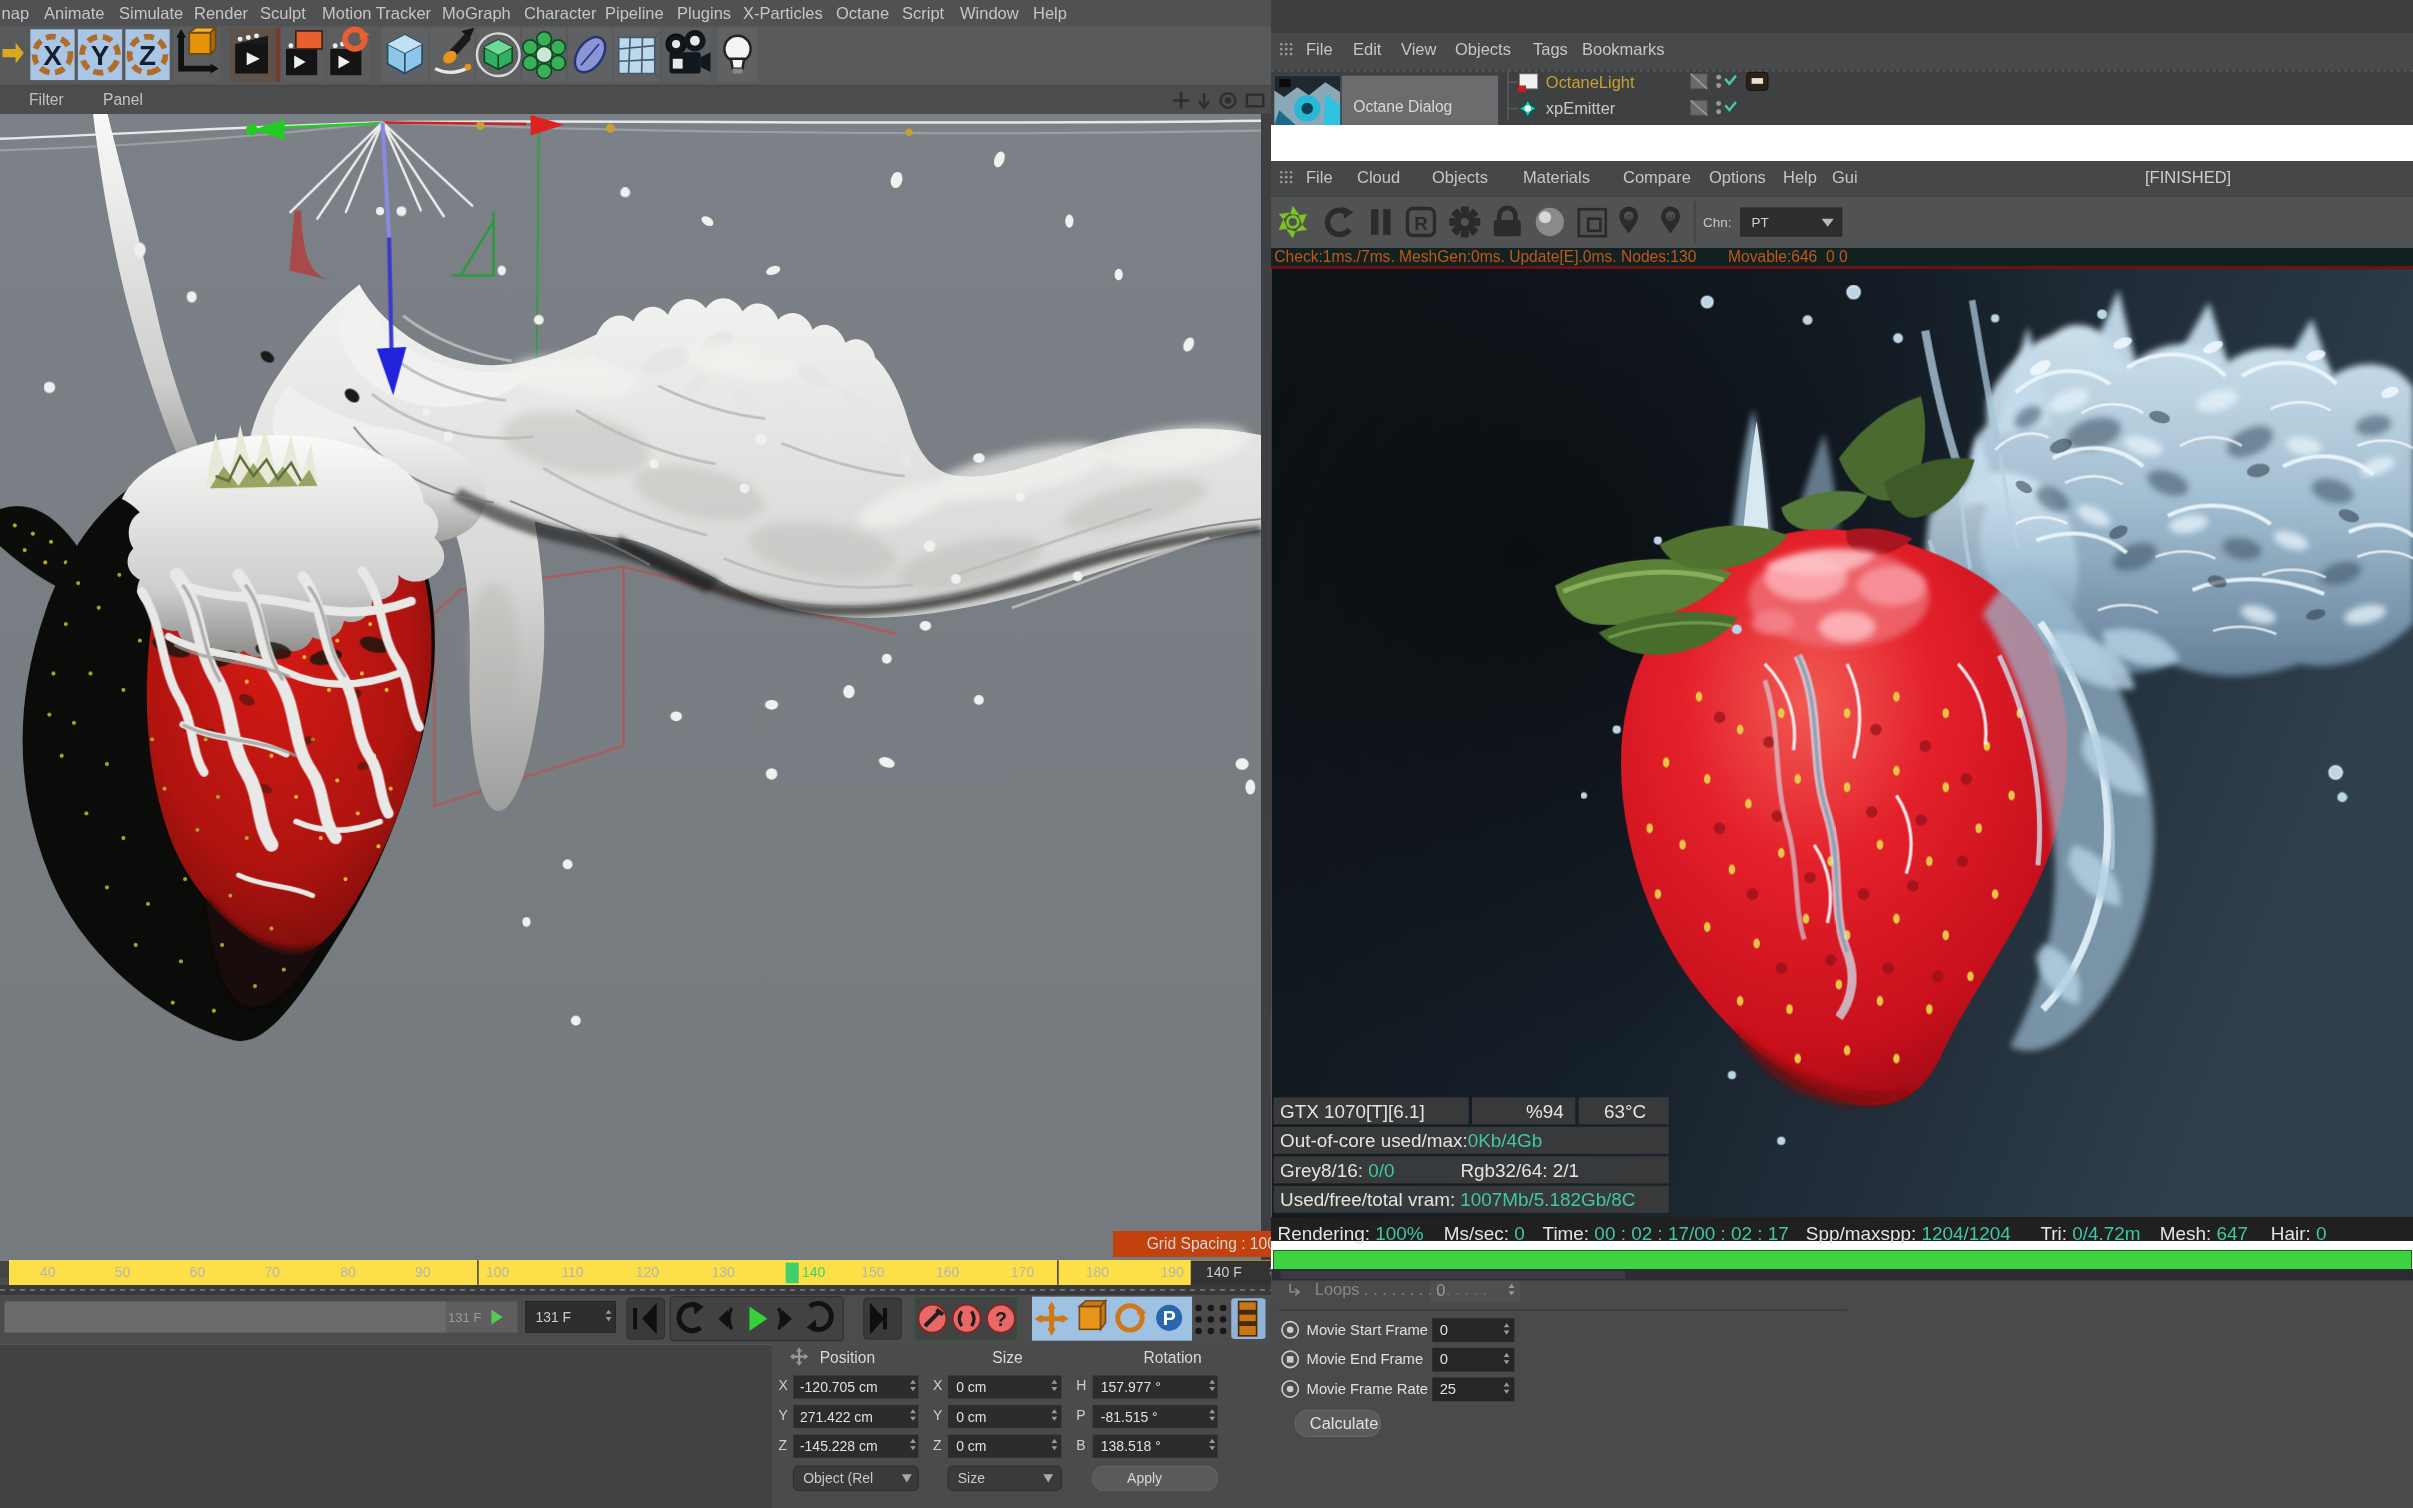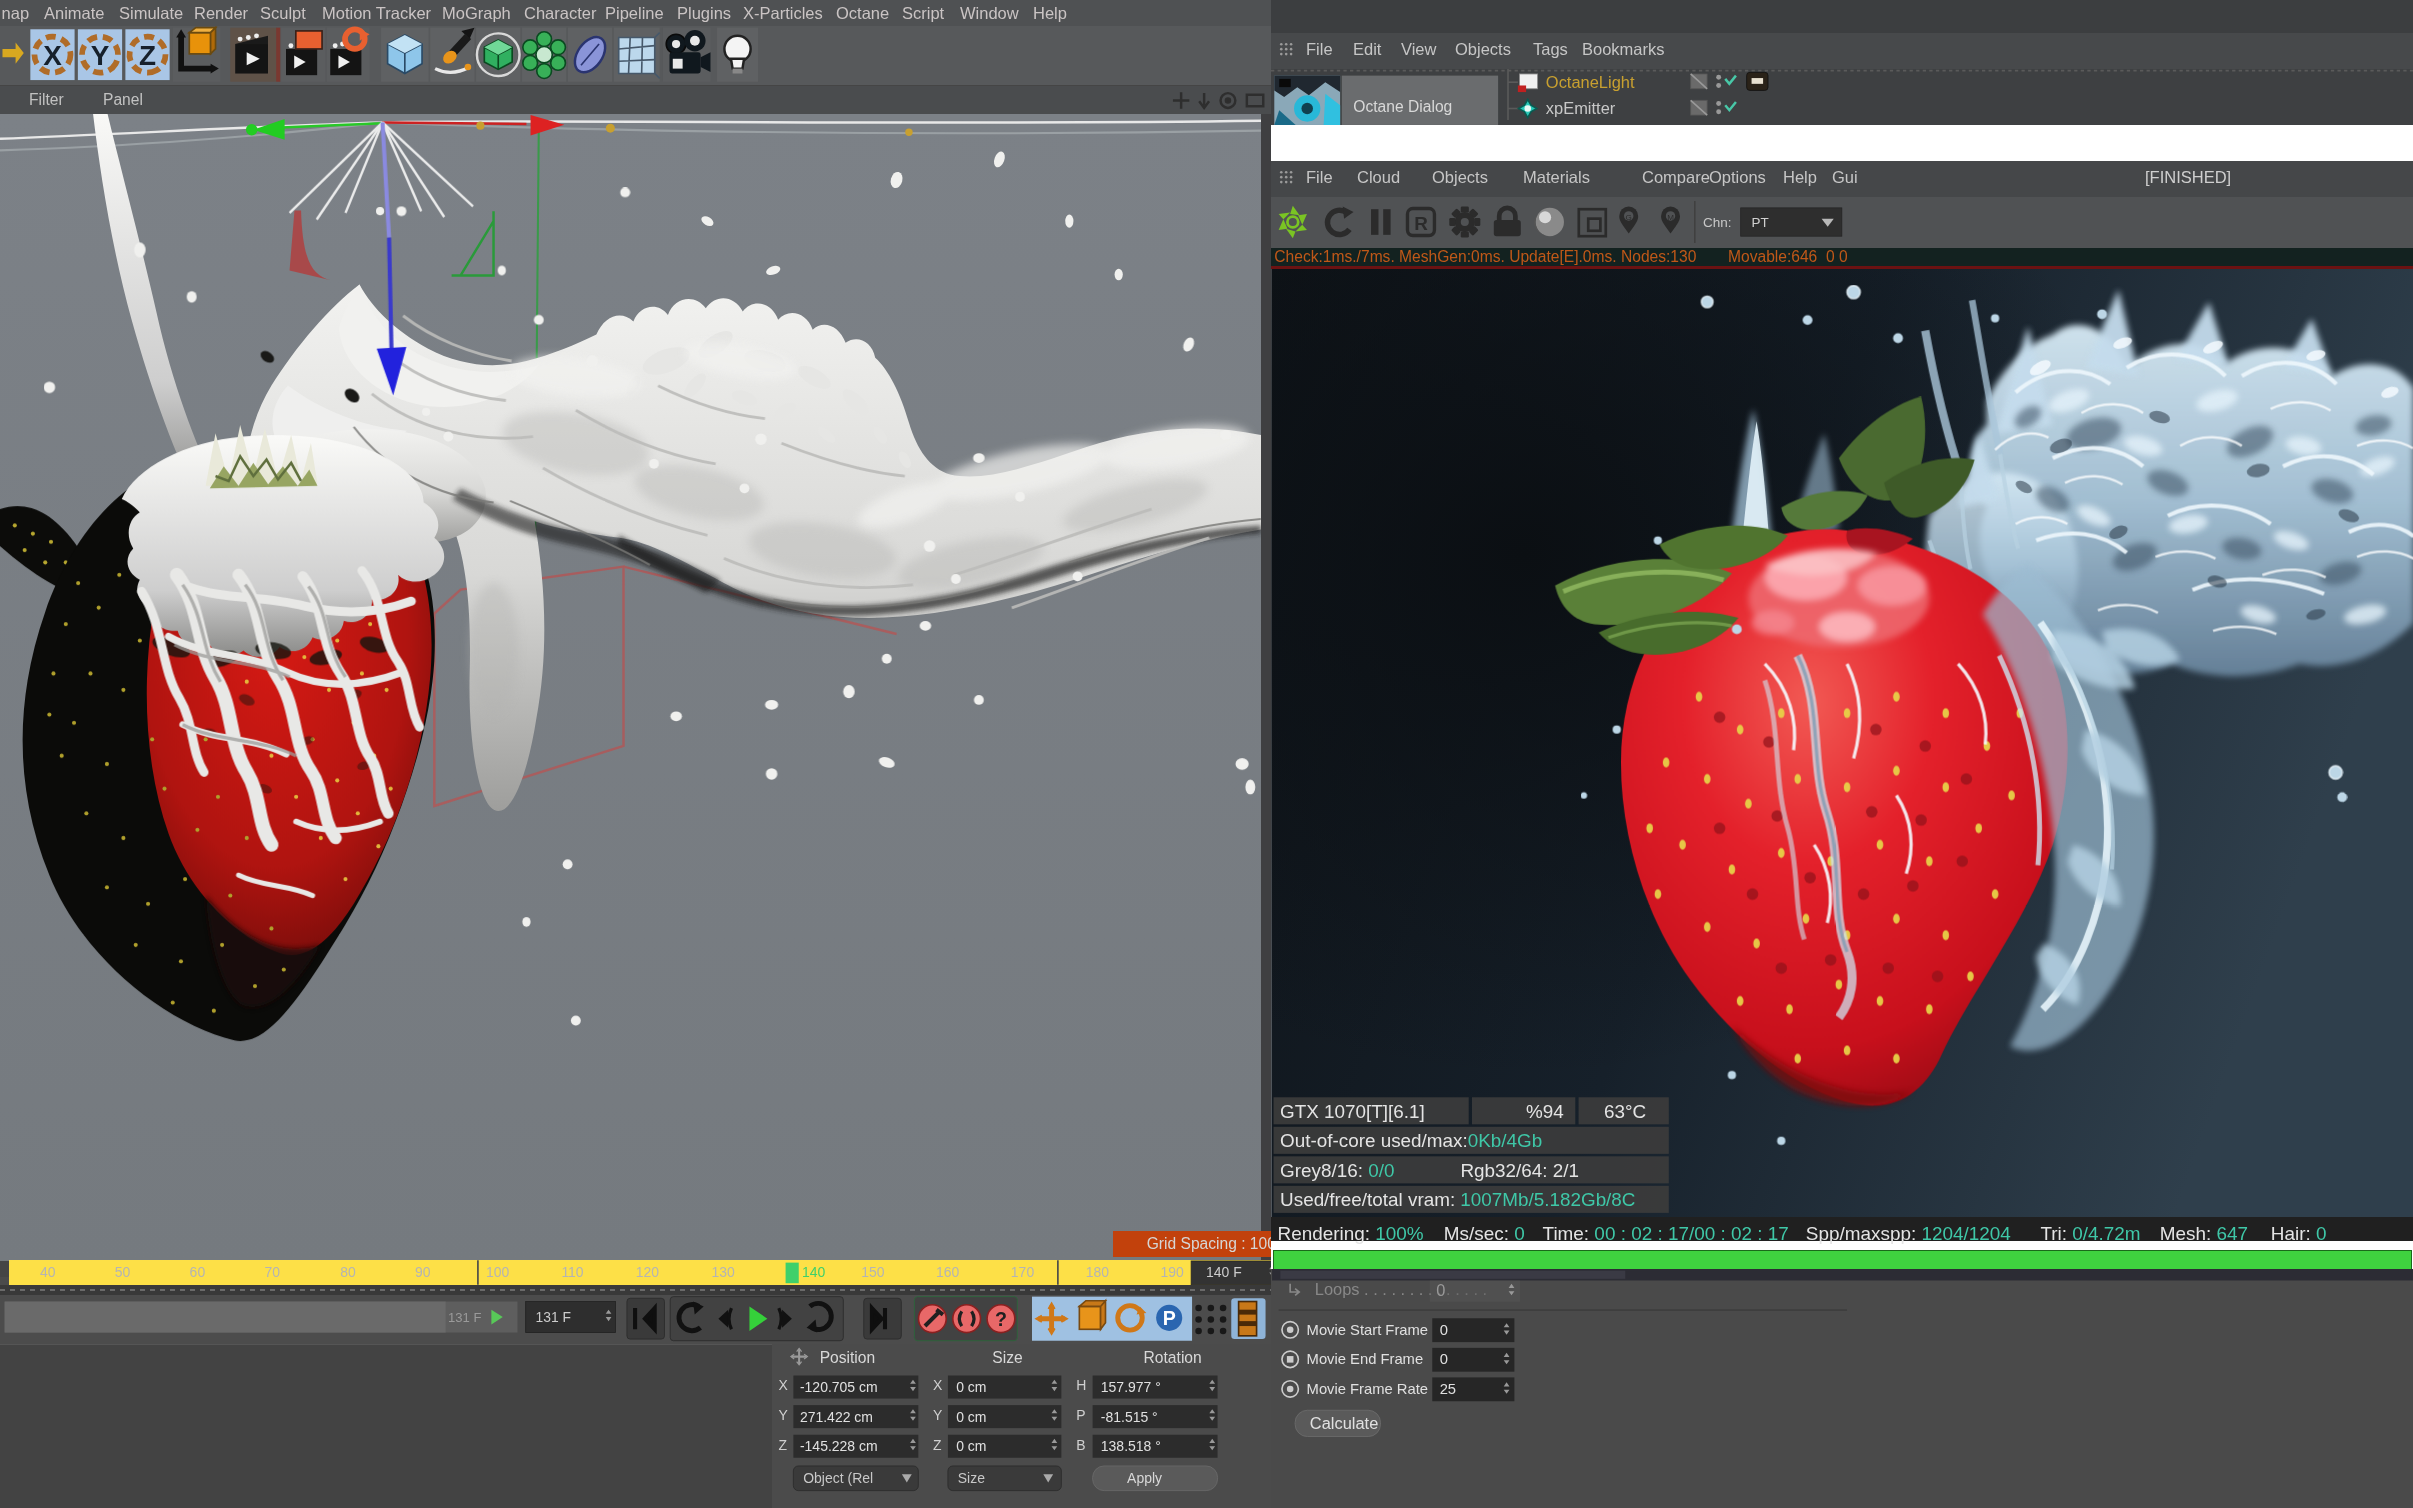--- a/index.html
+++ b/index.html
@@ -750,21 +750,21 @@
           <circle cx="16" cy="10" r="1.6"></circle>
           <circle cx="4" cy="16" r="1.6"></circle>
           <circle cx="10" cy="16" r="1.6"></circle>
           <circle cx="16" cy="16" r="1.6"></circle>
         </g>
       </svg>
     <span class="abs" style="left:35px;top:7.4px;">File</span>
     <span class="abs" style="left:86px;top:7.4px;">Cloud</span>
     <span class="abs" style="left:161px;top:7.4px;">Objects</span>
     <span class="abs" style="left:252px;top:7.4px;">Materials</span>
-    <span class="abs" style="left:352px;top:7.4px;margin-left:19px;">Compare</span>
+    <span class="abs" style="left:352px;top:7.4px;">Compare</span>
     <span class="abs" style="left:438px;top:7.4px;">Options</span>
     <span class="abs" style="left:512px;top:7.4px;">Help</span>
     <span class="abs" style="left:561px;top:7.4px;">Gui</span>
     <span class="abs" style="left:874px;top:7.4px;color:#cfcfcf;">[FINISHED]</span>
   </div>
 
   <div class="abs" style="left:0;top:197px;width:1143px;height:51px;background:#505254;" id="octbar">
     <svg width="1143" height="51" style="position:absolute;left:0;top:0" viewBox="0 0 1389 62">
       <g transform="translate(0,5) scale(0.82)">
 

